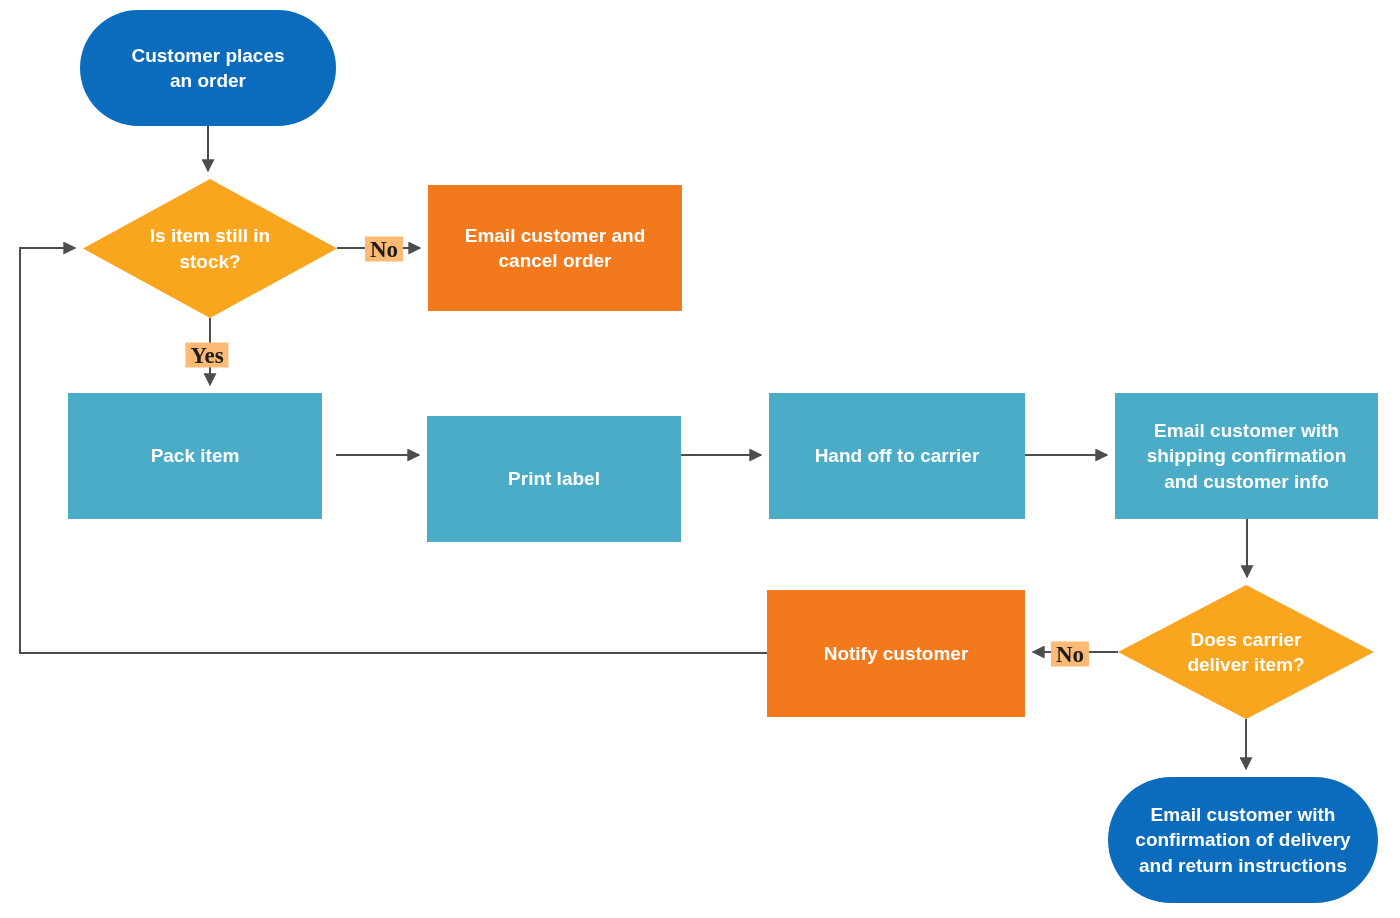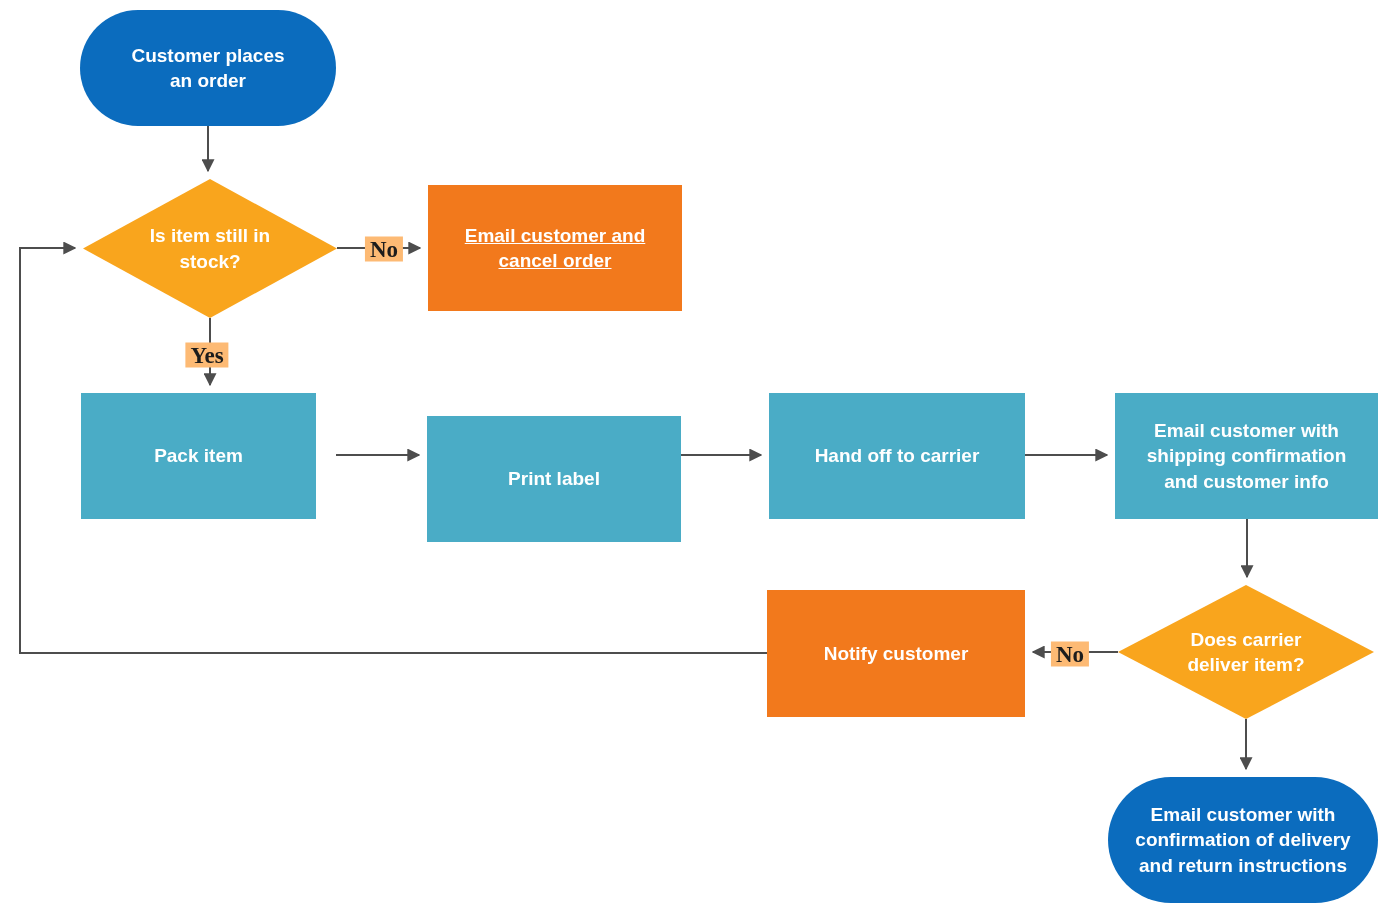--- a/index.html
+++ b/index.html
@@ -40,22 +40,22 @@
   .process-orange { background: #f2791c; }
   .decision {
     background: #f9a51d;
     clip-path: polygon(50% 0%, 100% 50%, 50% 100%, 0% 50%);
   }
   .node .txt { display: block; }
 
   
   #n-start   { left: 80px;  top: 10px;  width: 256px; height: 116px; border-radius: 58px; padding: 0 28px; }
   #n-stock   { left: 83px;  top: 179px; width: 254px; height: 139px; }
-  #n-cancel  { left: 428px; top: 185px; width: 254px; height: 126px; text-decoration: underline; }
-  #n-pack    { left: 81px;  top: 393px; width: 235px; height: 126px; }
+  #n-cancel  { left: 428px; top: 185px; width: 254px; height: 126px; }
+  #n-pack    { left: 68px;  top: 393px; width: 254px; height: 126px; }
   #n-print   { left: 427px; top: 416px; width: 254px; height: 126px; }
   #n-handoff { left: 769px; top: 393px; width: 256px; height: 126px; }
   #n-emailship { left: 1115px; top: 393px; width: 263px; height: 126px; }
   #n-deliver { left: 1118px; top: 585px; width: 256px; height: 134px; }
   #n-notify  { left: 767px; top: 590px; width: 258px; height: 127px; }
   #n-end     { left: 1108px; top: 777px; width: 270px; height: 126px; border-radius: 63px; padding: 0 20px; }
 
   .edge-label {
     position: absolute;
     transform: translate(-50%, -50%);

